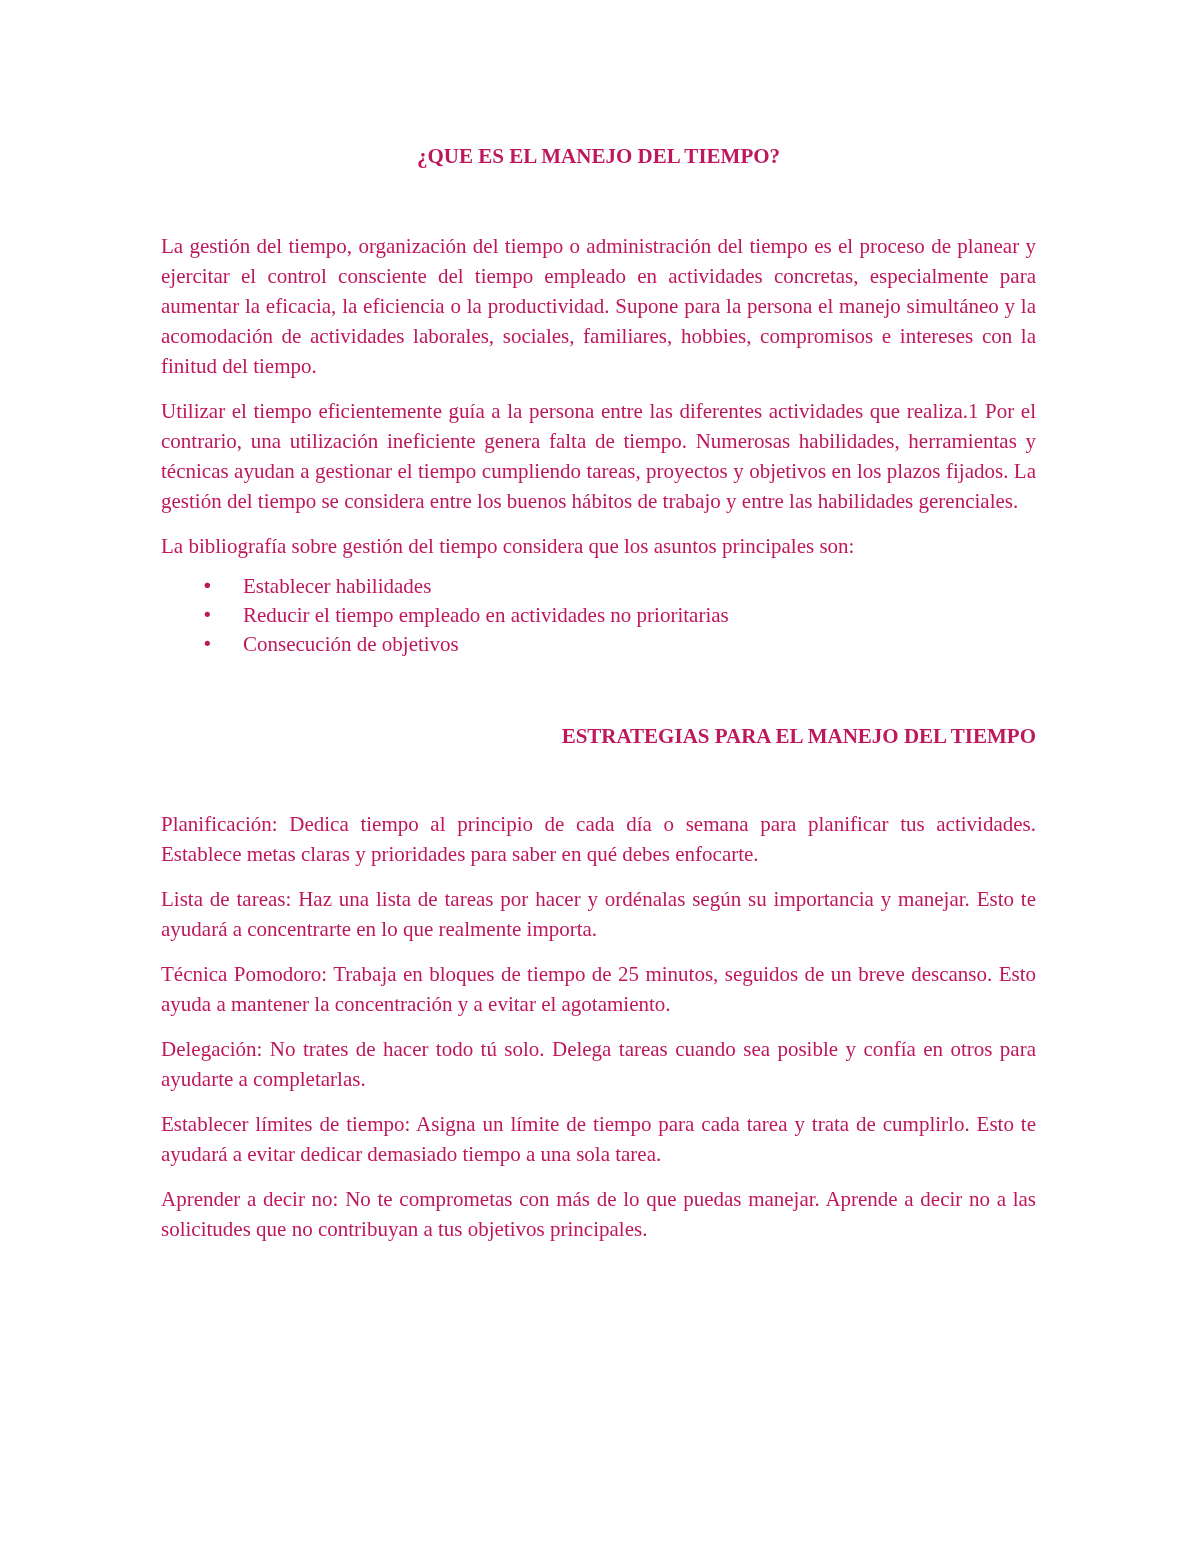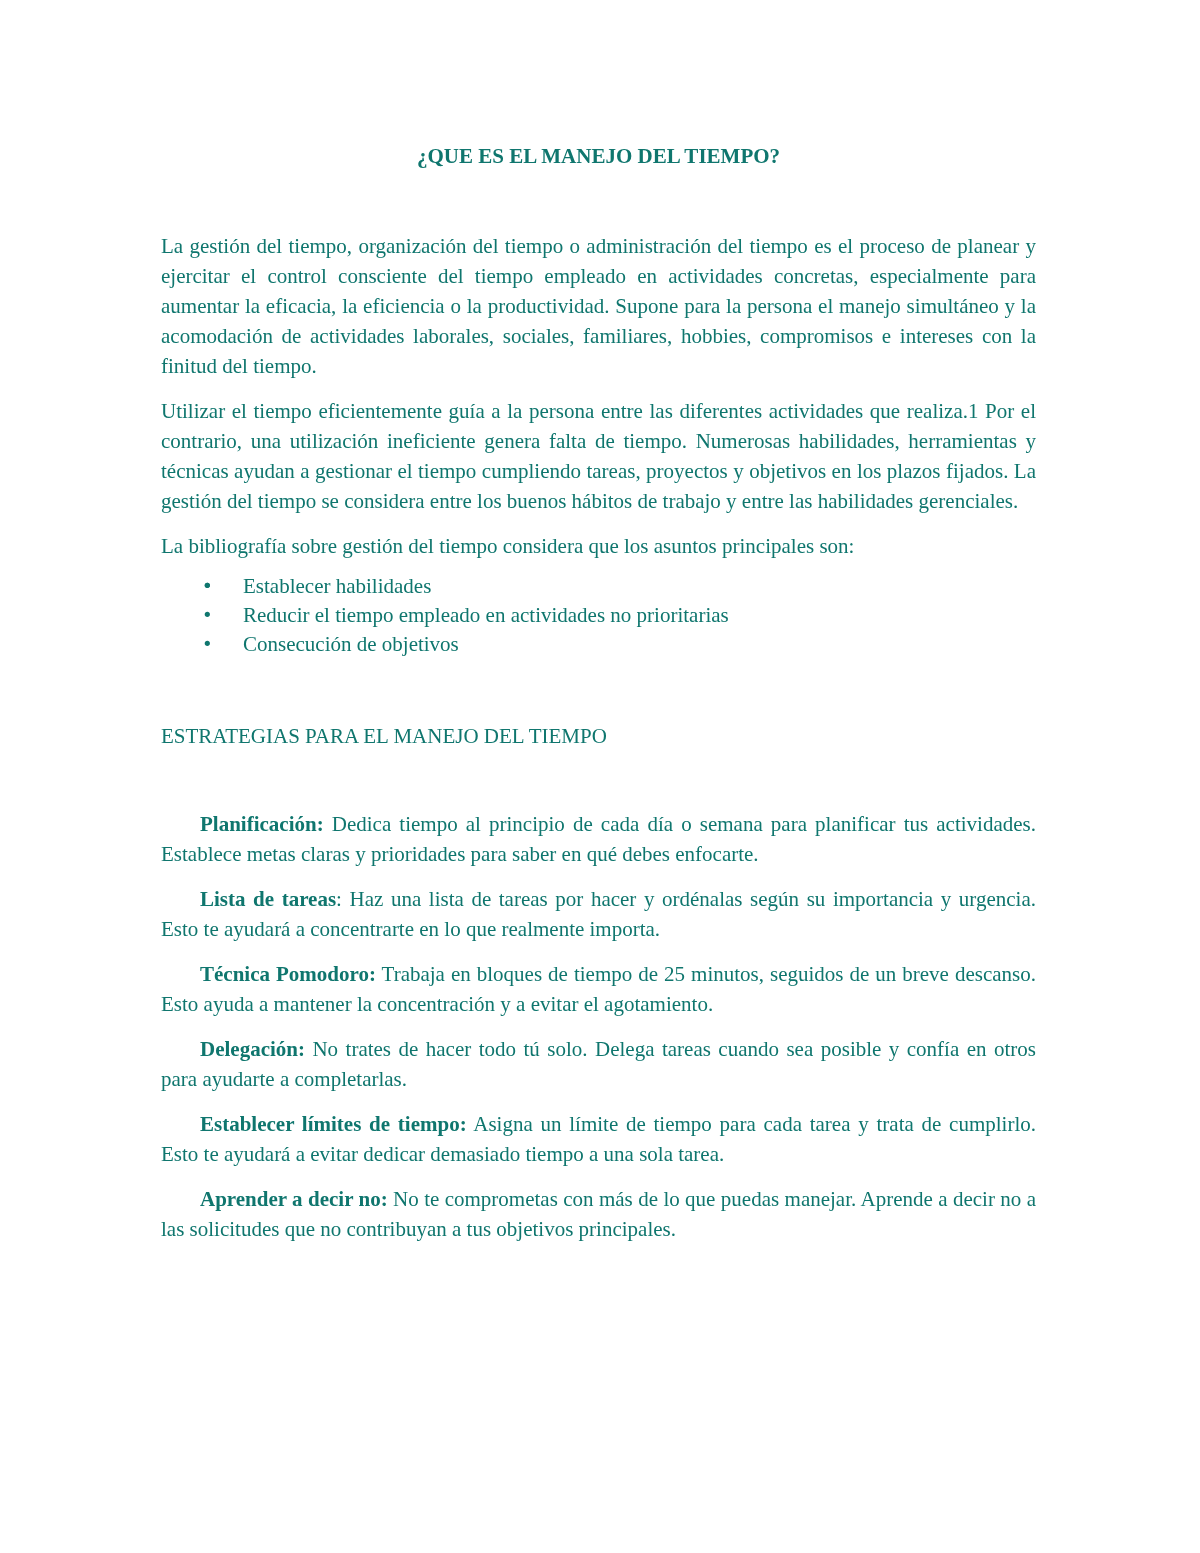--- a/index.html
+++ b/index.html
@@ -7,21 +7,21 @@
     padding: 0;
     background: #ffffff;
   }
   .page {
     position: relative;
     width: 1200px;
     height: 1454px;
     box-sizing: border-box;
     padding: 141px 164px 15px 161px;
     background: #ffffff;
-    color: #0f766e;
+    color: #be185d;
     font-family: "Liberation Serif", "DejaVu Serif", serif;
     font-size: 21px;
     line-height: 30px;
     overflow: hidden;
   }
   .doc-title {
     font-size: 21px;
     font-weight: 700;
     text-align: center;
     margin: 0 0 60px 0;
@@ -49,27 +49,26 @@
   }
   ul.bullets .bullet-marker {
     position: absolute;
     left: 41px;
     top: -1px;
     font-family: "DejaVu Sans", sans-serif;
     font-size: 18px;
   }
   .section-title {
     font-size: 21px;
-    font-weight: 400;
-    text-align: left;
+    font-weight: 700;
+    text-align: right;
     margin: 62px 0 58px 0;
   }
   .lead {
-    font-weight: 700;
-    margin-left: 39px;
+    font-weight: 400;
   }
 </style>
 </head>
 <body>
 
 <div class="page">
 
   <h1 class="doc-title">¿QUE ES EL MANEJO DEL TIEMPO?</h1>
 
   <p class="para">La gestión del tiempo, organización del tiempo o administración del tiempo es el proceso de planear y ejercitar el control consciente del tiempo empleado en actividades concretas, especialmente para aumentar la eficacia, la eficiencia o la productividad. Supone para la persona el manejo simultáneo y la acomodación de actividades laborales, sociales, familiares, hobbies, compromisos e intereses con la finitud del tiempo.</p>
@@ -93,21 +92,21 @@
     <li>
       <span class="bullet-marker">•</span>
       <span>Consecución de objetivos</span>
     </li>
   </ul>
 
   <h2 class="section-title">ESTRATEGIAS PARA EL MANEJO DEL TIEMPO</h2>
 
   <p class="para"><b class="lead">Planificación:</b><span> Dedica tiempo al principio de cada día o semana para planificar tus actividades. Establece metas claras y prioridades para saber en qué debes enfocarte.</span></p>
 
-  <p class="para"><b class="lead">Lista de tareas</b><span>: Haz una lista de tareas por hacer y ordénalas según su importancia y urgencia. Esto te ayudará a concentrarte en lo que realmente importa.</span></p>
+  <p class="para"><b class="lead">Lista de tareas</b><span>: Haz una lista de tareas por hacer y ordénalas según su importancia y manejar. Esto te ayudará a concentrarte en lo que realmente importa.</span></p>
 
   <p class="para"><b class="lead">Técnica Pomodoro:</b><span> Trabaja en bloques de tiempo de 25 minutos, seguidos de un breve descanso. Esto ayuda a mantener la concentración y a evitar el agotamiento.</span></p>
 
 
   <p class="para"><b class="lead">Delegación:</b><span> No trates de hacer todo tú solo. Delega tareas cuando sea posible y confía en otros para ayudarte a completarlas.</span></p>
 
   <p class="para"><b class="lead">Establecer límites de tiempo:</b><span> Asigna un límite de tiempo para cada tarea y trata de cumplirlo. Esto te ayudará a evitar dedicar demasiado tiempo a una sola tarea.</span></p>
 
   <p class="para"><b class="lead">Aprender a decir no:</b><span> No te comprometas con más de lo que puedas manejar. Aprende a decir no a las solicitudes que no contribuyan a tus objetivos principales.</span></p>
 

